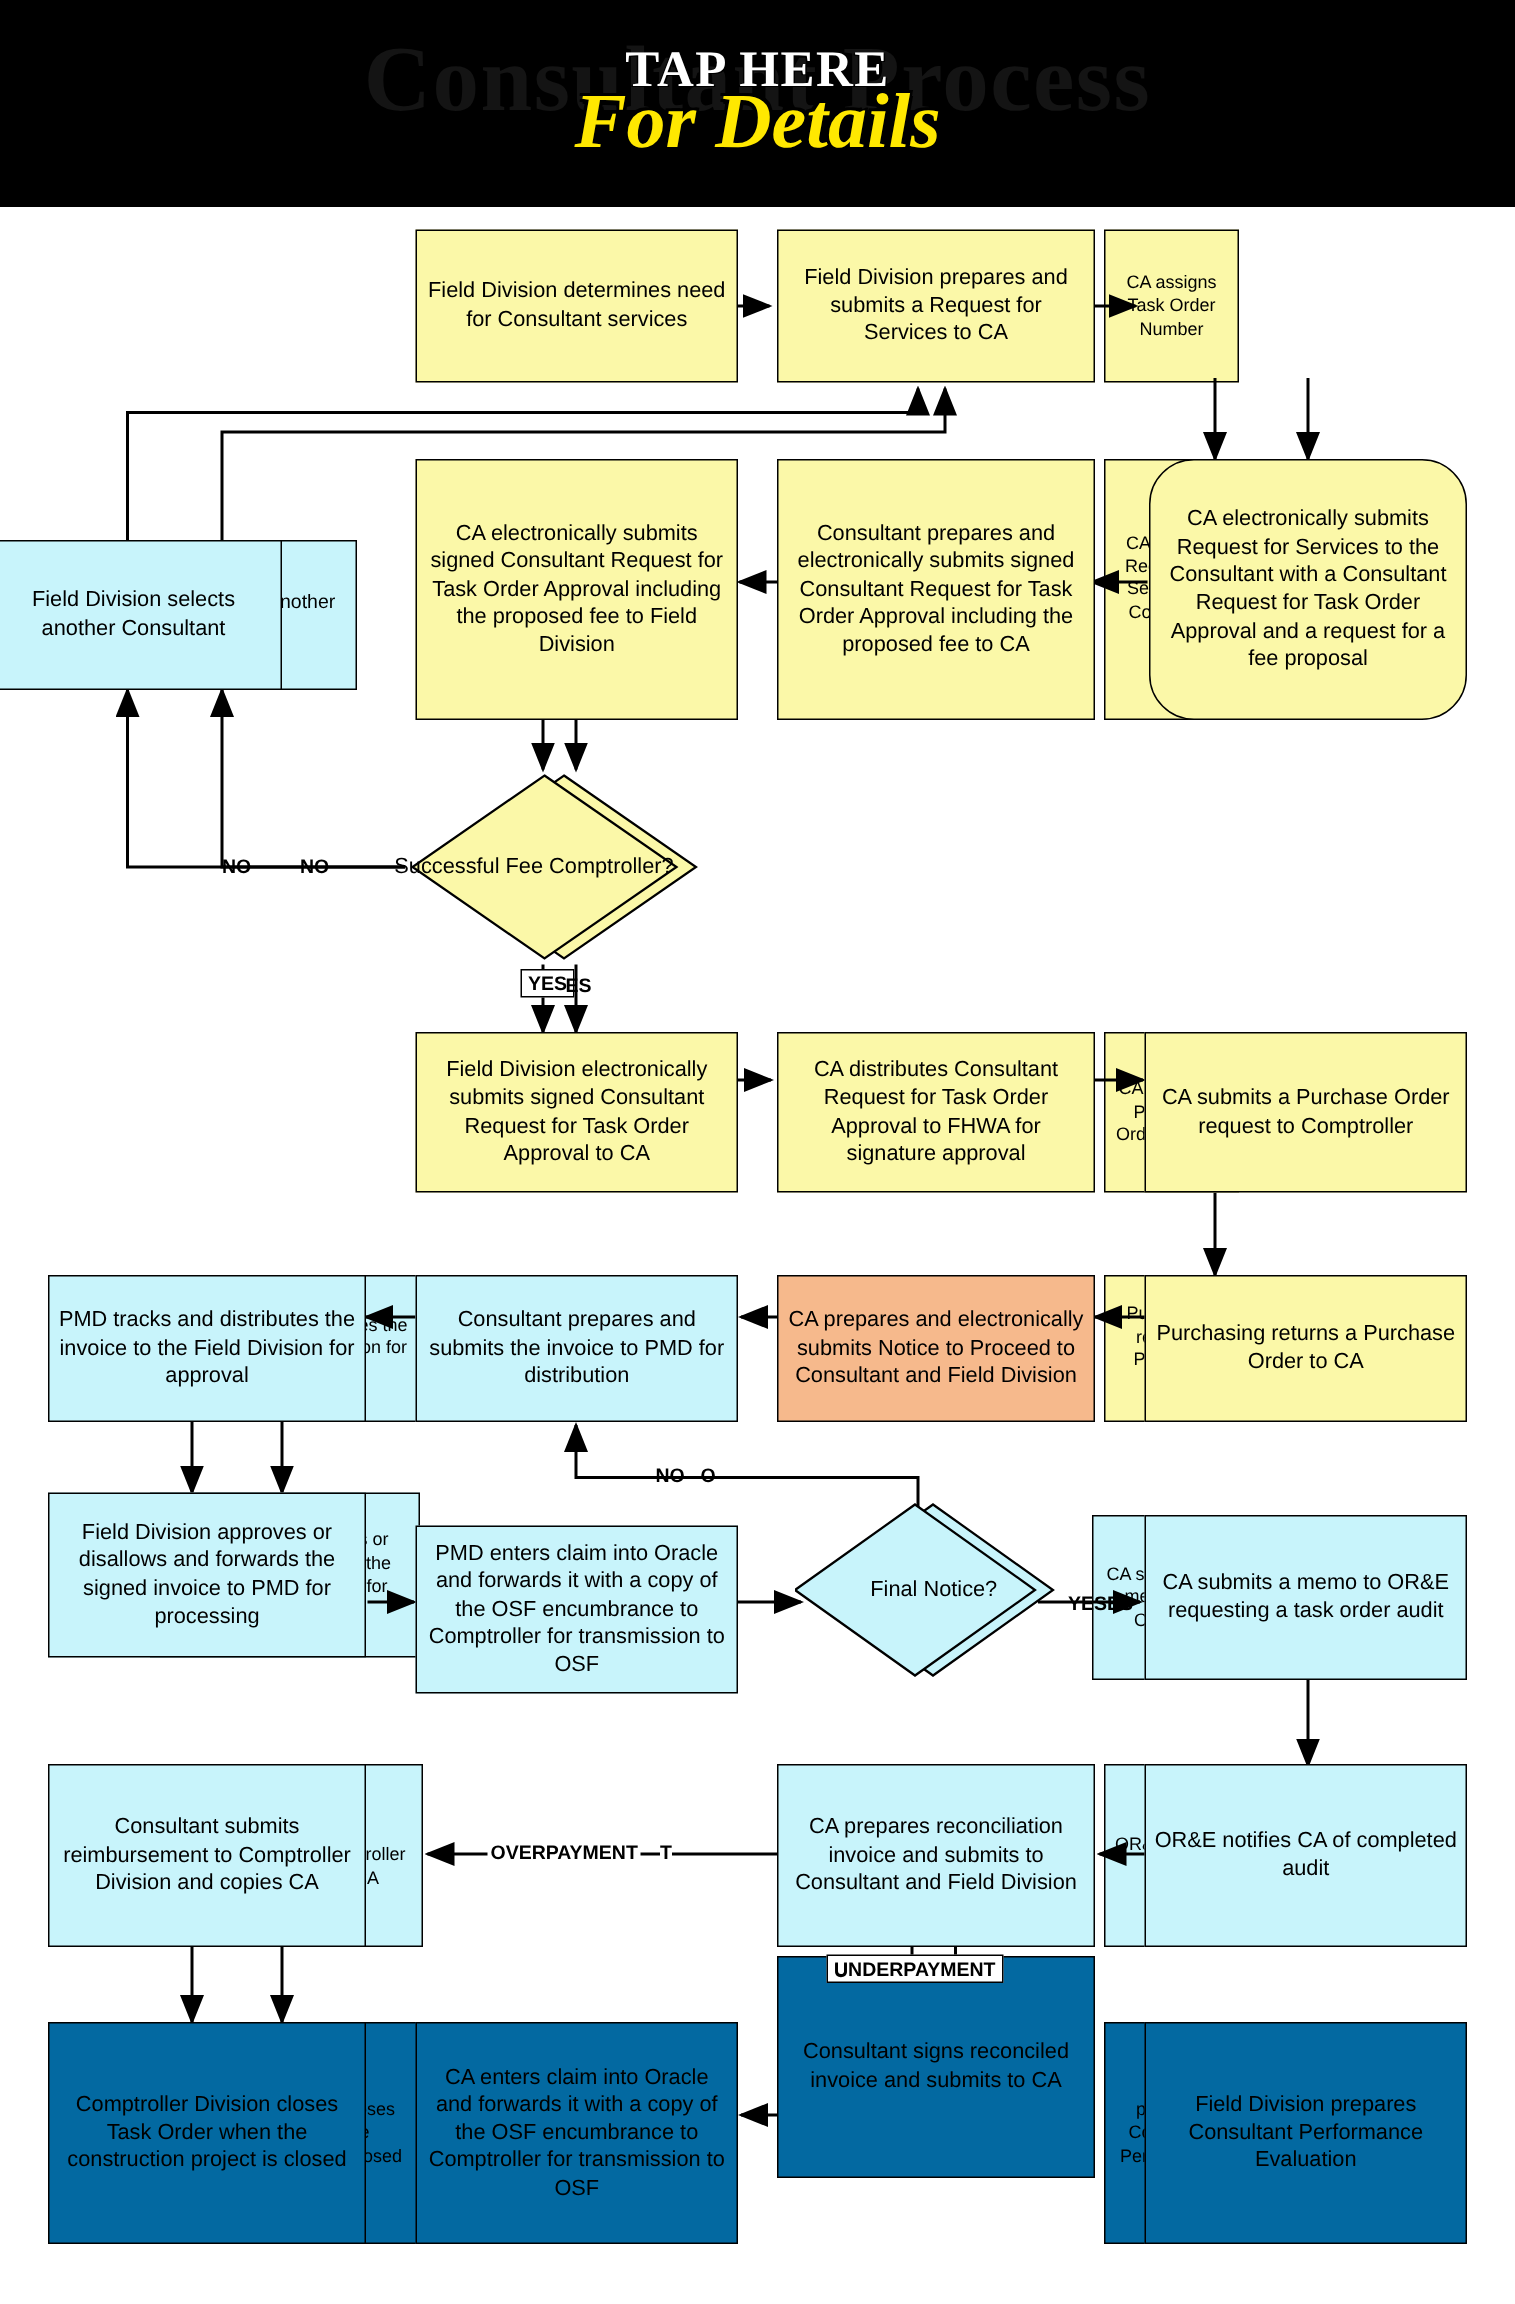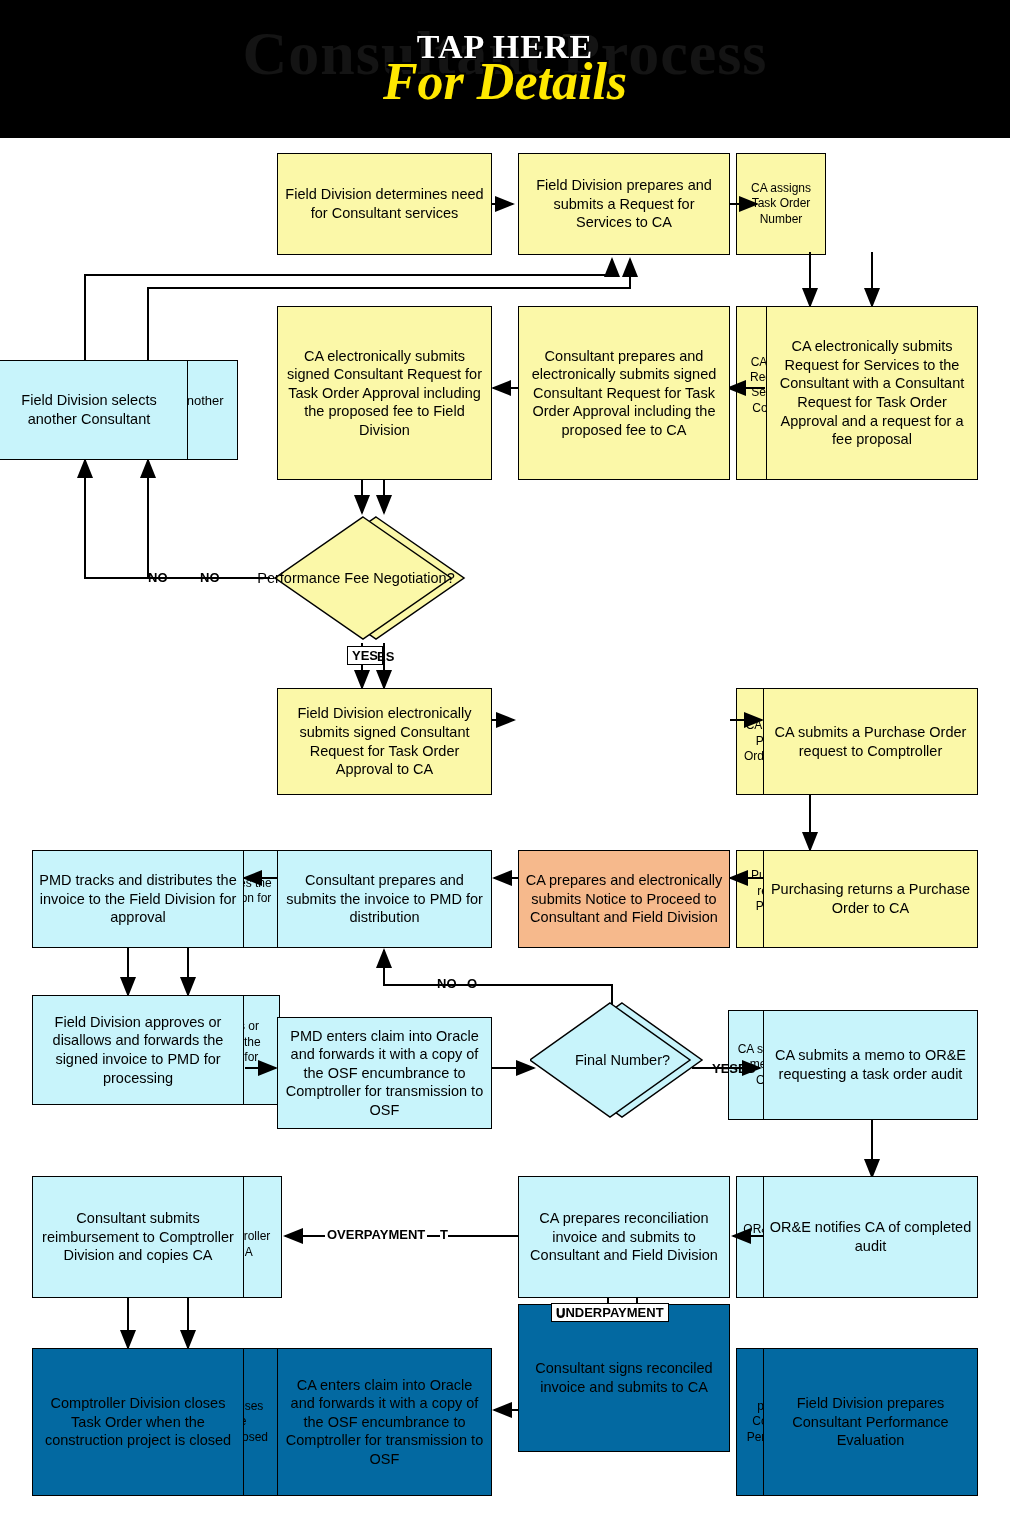--- a/index.html
+++ b/index.html
@@ -119,48 +119,51 @@
 
     <div class="node yellow front" style="left:277px;top:168px;width:215px;height:174px;">
         <span>CA electronically submits signed Consultant Request for Task Order Approval including the proposed fee to Field Division</span>
       </div>
     <div class="node yellow front" style="left:518px;top:168px;width:212px;height:174px;">
         <span>Consultant prepares and electronically submits signed Consultant Request for Task Order Approval including the proposed fee to CA</span>
       </div>
     <div class="node yellow behind" style="left:736px;top:168px;width:90px;height:174px;font-size:12px;">
         <span>CA submits Request for Services to Consultant and</span>
       </div>
-    <div class="node yellow front" style="left:766px;top:168px;width:212px;height:174px;">
+    <div class="node yellow front" style="left:766px;top:168px;width:212px;height:174px;border-radius:30px;">
         <span>CA electronically submits Request for Services to the Consultant with a Consultant Request for Task Order Approval and a request for a fee proposal</span>
       </div>
 
     <div class="node cyan behind" style="left:40px;top:222px;width:198px;height:100px;font-size:13px;">
         <span>Field Division selects another Consultant</span>
       </div>
     <div class="node cyan front" style="left:-10px;top:222px;width:198px;height:100px;">
         <span>Field Division selects another Consultant</span>
       </div>
 
     <div class="diamond" style="left:268px;top:375px;width:200px;height:130px;">
       <svg class="shape" viewBox="0 0 200 130">
           <polygon points="108,4 196,65 108,126 20,65" fill="#fbf8a8" stroke="#000" stroke-width="1.5"></polygon>
           <polygon points="95,4 183,65 95,126 7,65" fill="#fbf8a8" stroke="#000" stroke-width="1.5"></polygon>
         </svg>
       <div class="label" style="left:-12px;">
-          <span>Performance Fee Negotiation?</span>
+          <span>Successful Fee Comptroller?</span>
         </div>
     </div>
     <div class="edgelabel" style="left:148px;top:432px;">NO</div>
     <div class="edgelabel" style="left:200px;top:432px;">NO</div>
     <div class="boxlabel" style="left:347px;top:508px;">YES</div>
     <div class="edgelabel" style="left:377px;top:511px;">ES</div>
 
     <div class="node yellow front" style="left:277px;top:550px;width:215px;height:107px;">
         <span>Field Division electronically submits signed Consultant Request for Task Order Approval to CA</span>
       </div>
+    <div class="node yellow front" style="left:518px;top:550px;width:212px;height:107px;">
+        <span>CA distributes Consultant Request for Task Order Approval to FHWA for signature approval</span>
+      </div>
     <div class="node yellow behind" style="left:736px;top:550px;width:90px;height:107px;font-size:12px;">
         <span>CA submits a Purchase Order request</span>
       </div>
     <div class="node yellow front" style="left:763px;top:550px;width:215px;height:107px;">
         <span>CA submits a Purchase Order request to Comptroller</span>
       </div>
 
     <div class="node cyan behind" style="left:100px;top:712px;width:180px;height:98px;font-size:12px;">
         <span>PMD tracks and distributes the invoice to the Field Division for approval</span>
       </div>
@@ -189,21 +192,21 @@
     <div class="node cyan front" style="left:277px;top:879px;width:215px;height:112px;">
         <span>PMD enters claim into Oracle and forwards it with a copy of the OSF encumbrance to Comptroller for transmission to OSF</span>
       </div>
 
     <div class="diamond" style="left:530px;top:862px;width:175px;height:120px;">
       <svg class="shape" viewBox="0 0 175 120">
           <polygon points="92,3 172,60 92,117 12,60" fill="#c8f4fb" stroke="#000" stroke-width="1.5"></polygon>
           <polygon points="80,3 160,60 80,117 0,60" fill="#c8f4fb" stroke="#000" stroke-width="1.5"></polygon>
         </svg>
       <div class="label" style="left:5px;">
-          <span>Final Number?</span>
+          <span>Final Notice?</span>
         </div>
     </div>
     <div class="edgelabel" style="left:437px;top:838px;">NO</div>
     <div class="edgelabel" style="left:467px;top:838px;">O</div>
     <div class="edgelabel" style="left:712px;top:923px;">YES</div>
     <div class="edgelabel" style="left:738px;top:923px;">ES</div>
 
     <div class="node cyan behind" style="left:728px;top:872px;width:90px;height:110px;font-size:12px;">
         <span>CA submits a memo to OR&amp;E</span>
       </div>

